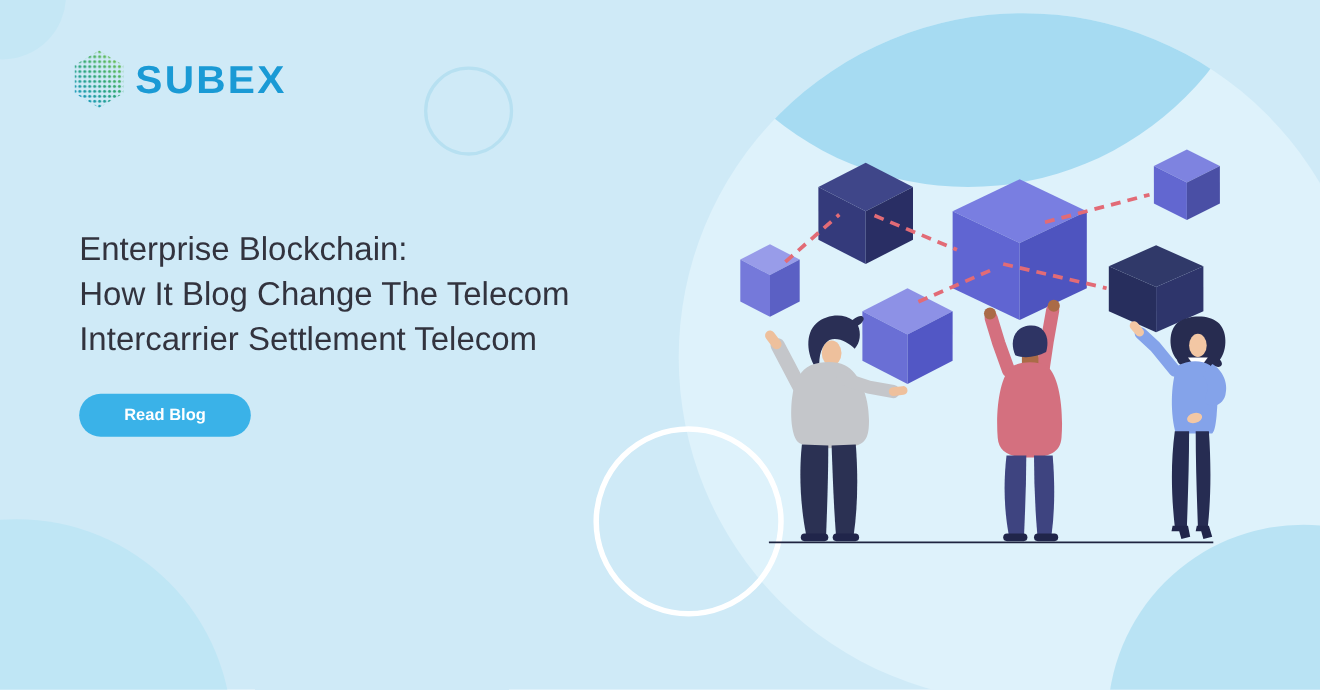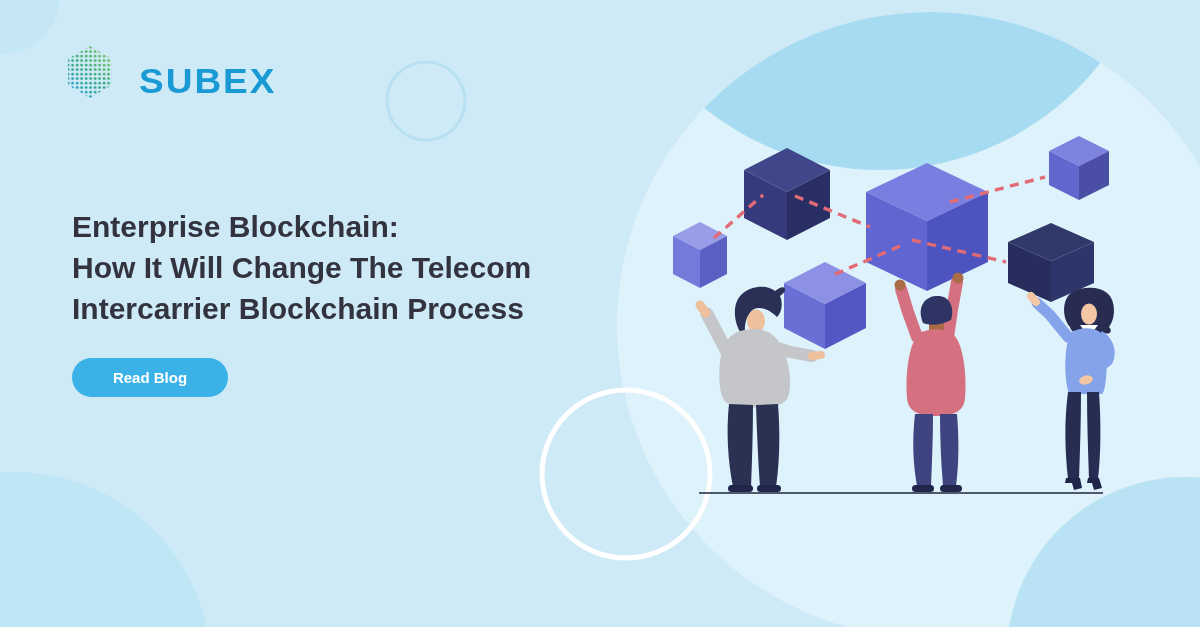--- a/index.html
+++ b/index.html
@@ -4,30 +4,30 @@
 <style>
   html,body{margin:0;padding:0;}
   .banner{
     position:relative; width:1200px; height:627px; overflow:hidden;
     background:#cfeaf7;
     font-family:"Liberation Sans", sans-serif;
   }
   .art{position:absolute; left:0; top:0; width:1200px; height:627px;}
   .logo{
     position:absolute; left:66px; top:45px;
-    display:flex; align-items:flex-end; gap:25px;
+    display:flex; align-items:center; gap:9px;
   }
   .logo-text{
     font-size:37px; font-weight:bold; letter-spacing:2px;
     color:#1a9ad5; line-height:1;
     transform:scaleY(.96);
   }
   .headline{
     position:absolute; left:72px; top:206px; width:560px;
-    font-size:30px; font-weight:bold; line-height:41px;
+    font-size:30px; font-weight:normal; line-height:41px;
     color:#32333e; letter-spacing:0px;
   }
   .headline span{display:block;}
   .cta{
     position:absolute; left:72px; top:358px;
     width:156px; height:39px; border:none; border-radius:20px;
     background:#3ab2e8; color:#ffffff;
     font-family:"Liberation Sans", sans-serif;
     font-size:15px; font-weight:bold;
     display:flex; align-items:center; justify-content:center;
@@ -155,19 +155,19 @@
           <rect width="48" height="54" fill="url(#dots)"></rect>
         </mask>
       </defs>
       <polygon points="24,1 46,14 46,40 24,53 2,40 2,14" fill="url(#lg)" mask="url(#dotmask)"></polygon>
     </svg>
     <div class="logo-text">SUBEX</div>
   </div>
 
   <h1 class="headline" style="margin:0;">
     <span>Enterprise Blockchain:</span>
-    <span>How It Will Change The Telecom</span>
-    <span>Intercarrier Blockchain Process</span>
+    <span>How It Blog Change The Telecom</span>
+    <span>Intercarrier Settlement Telecom</span>
   </h1>
 
   <button class="cta">Read Blog</button>
 
 </div>
 
 </body></html>

